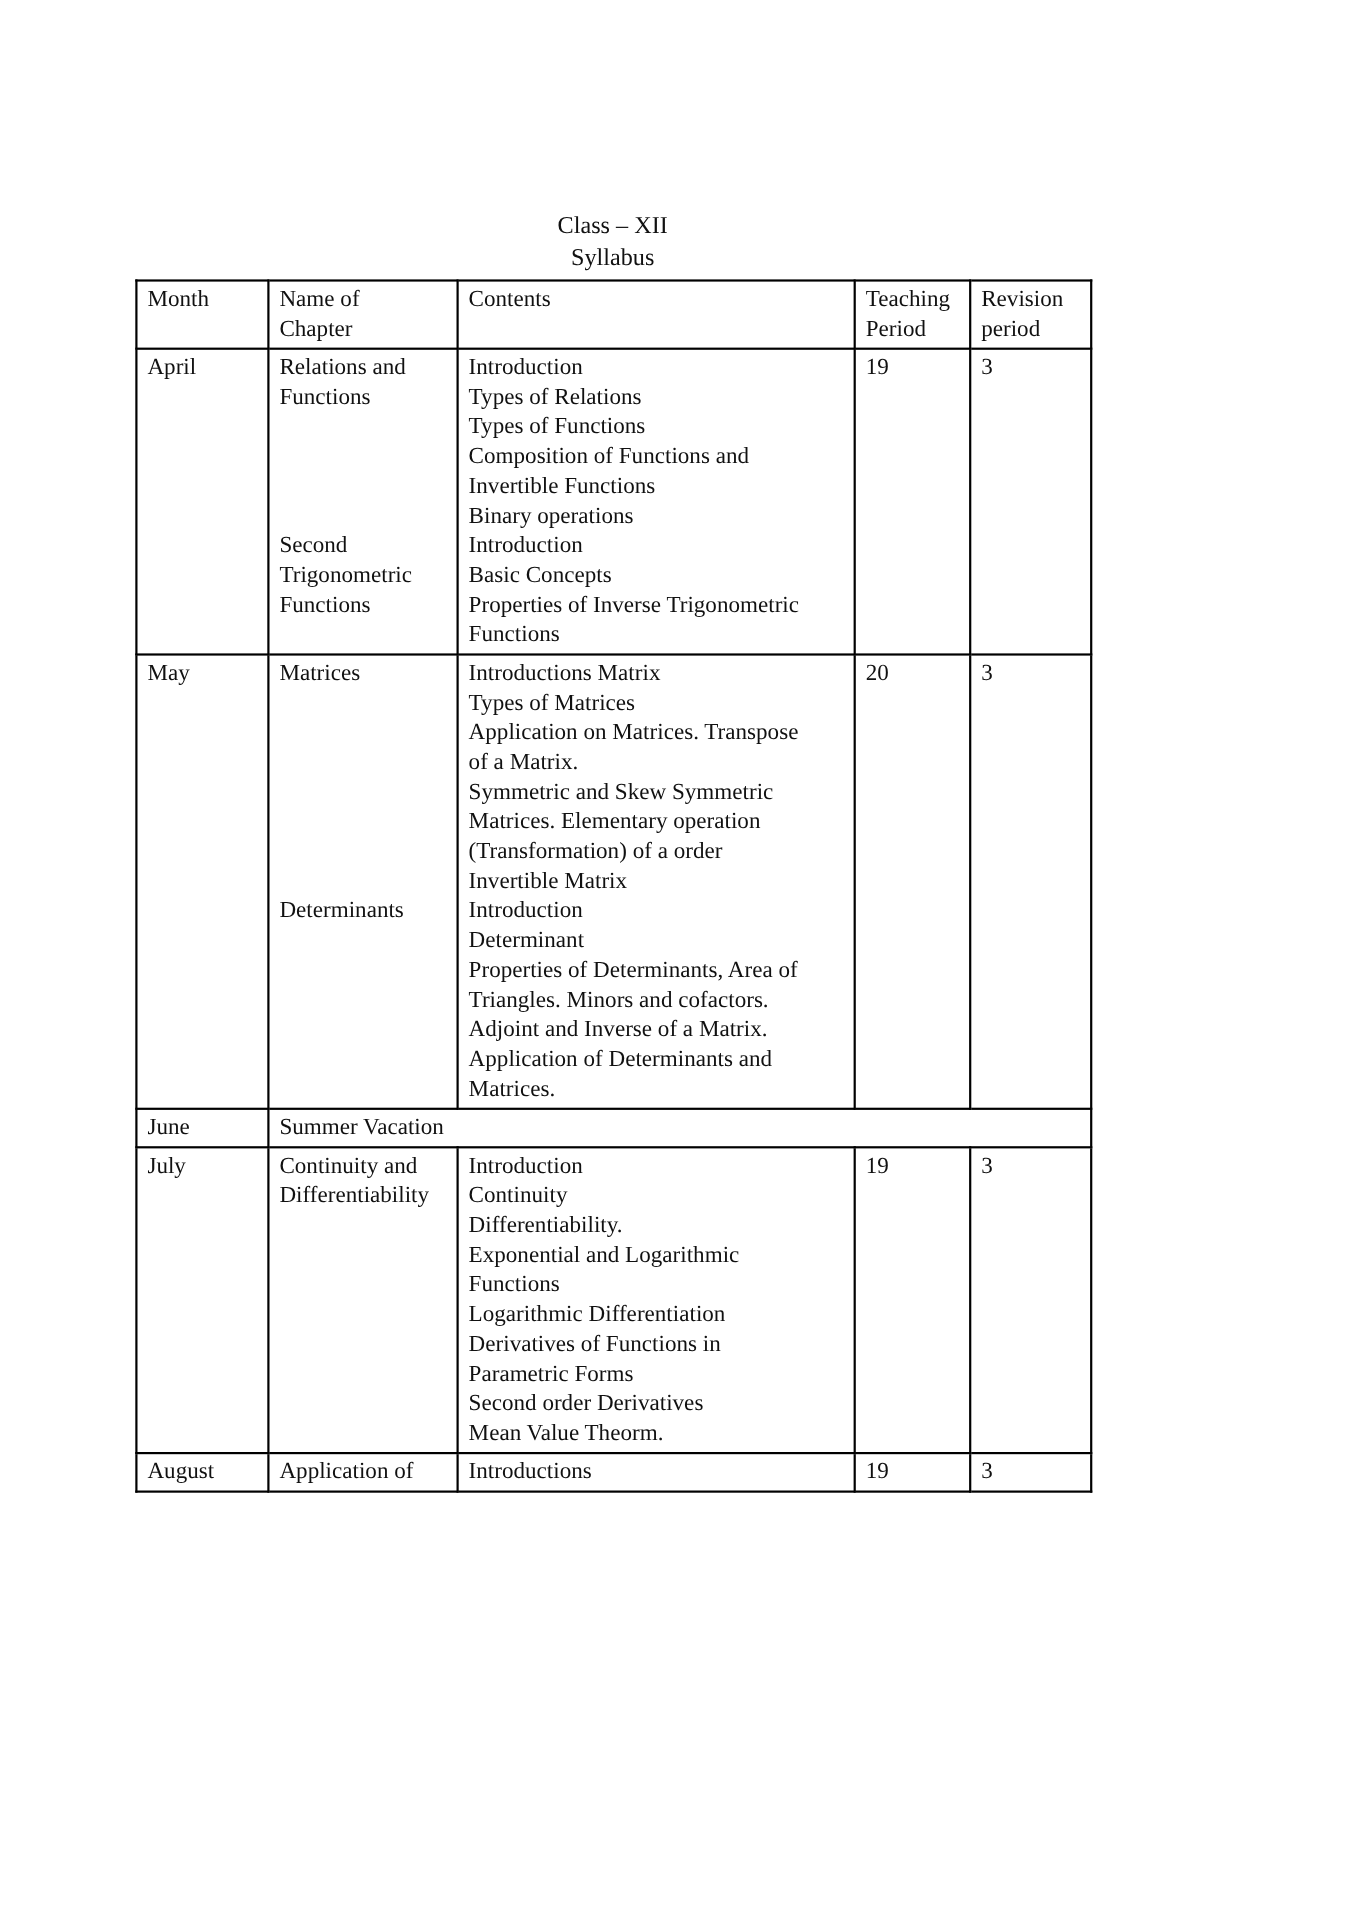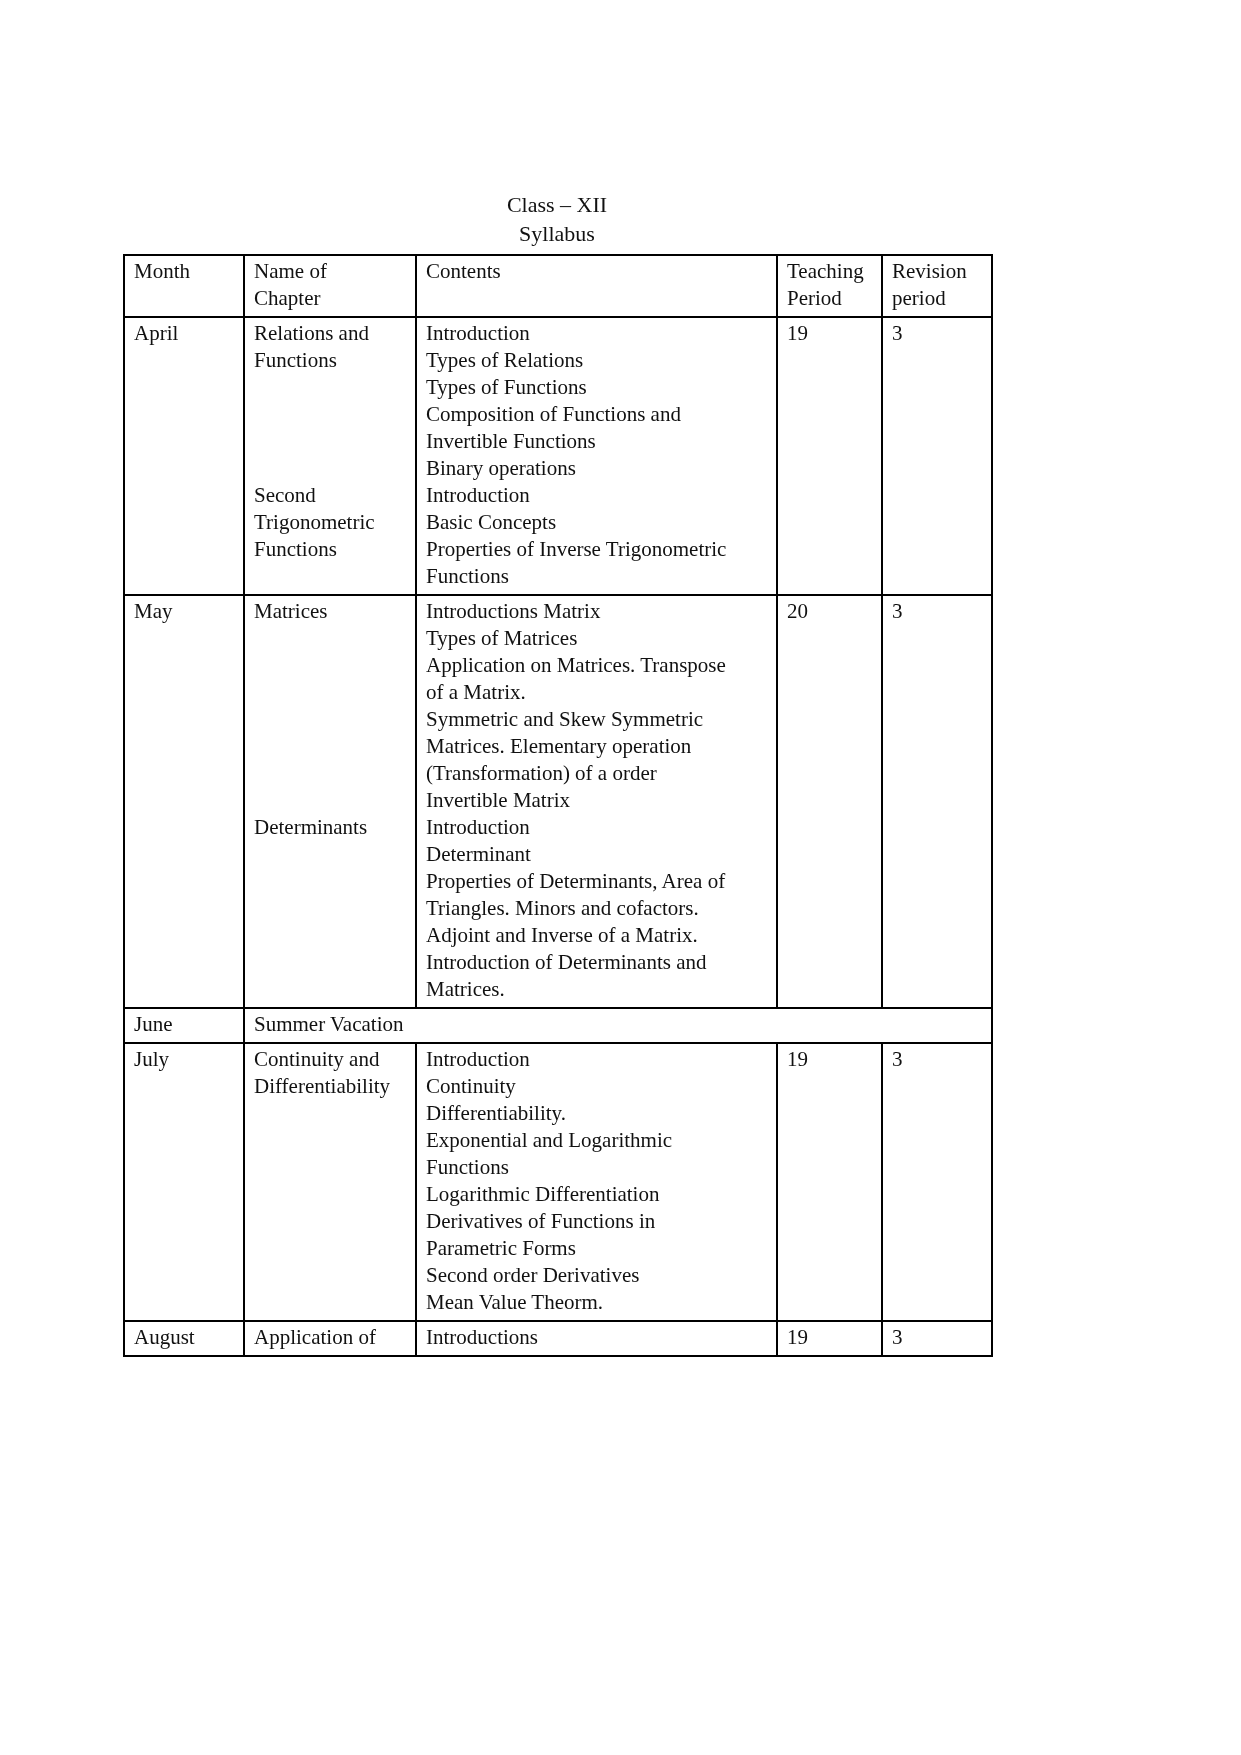--- a/index.html
+++ b/index.html
@@ -132,21 +132,21 @@
             <div class="line">of a Matrix.</div>
             <div class="line">Symmetric and Skew Symmetric</div>
             <div class="line">Matrices. Elementary operation</div>
             <div class="line">(Transformation) of a order</div>
             <div class="line">Invertible Matrix</div>
             <div class="line">Introduction</div>
             <div class="line">Determinant</div>
             <div class="line">Properties of Determinants, Area of</div>
             <div class="line">Triangles. Minors and cofactors.</div>
             <div class="line">Adjoint and Inverse of a Matrix.</div>
-            <div class="line">Introduction of Determinants and</div>
+            <div class="line">Application of Determinants and</div>
             <div class="line">Matrices.</div>
           </td>
       <td class="num">20</td>
       <td class="num">3</td>
     </tr>
 
     <tr>
       <td>June</td>
       <td class="center-cell" colspan="4">Summer Vacation</td>
     </tr>

